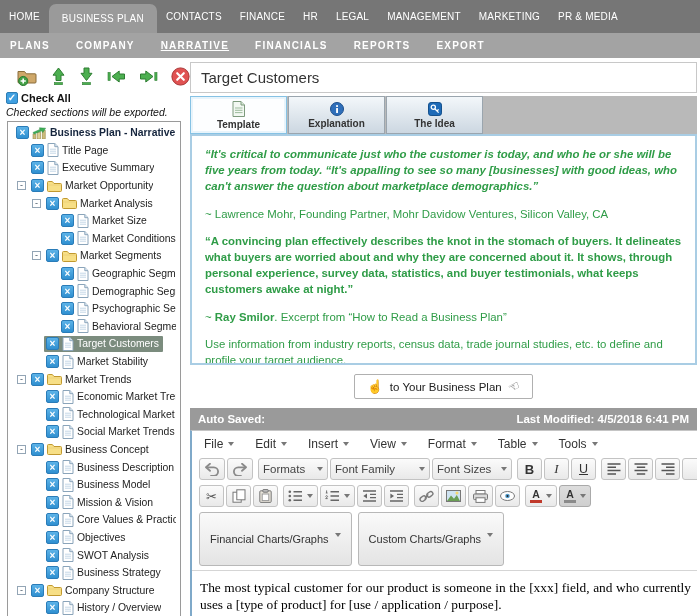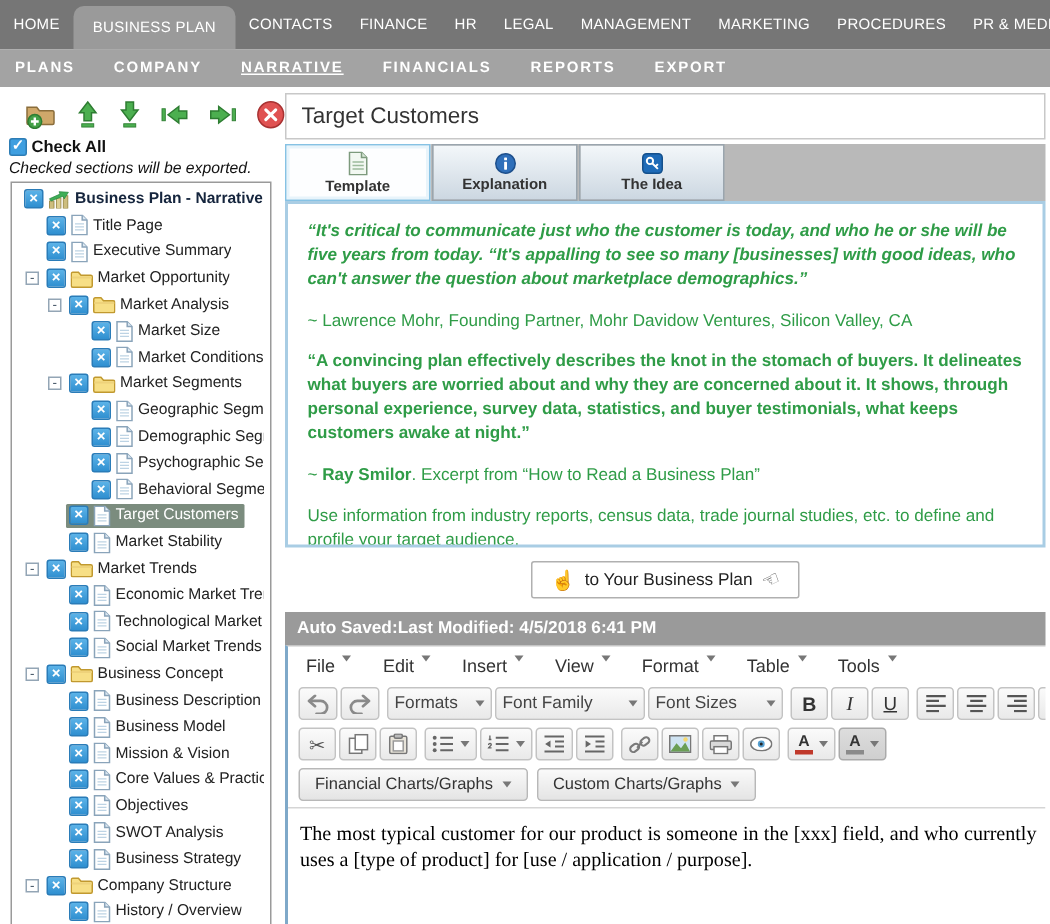--- a/index.html
+++ b/index.html
@@ -49,60 +49,59 @@
   .tpl-p.bold-italic{font-weight:bold;font-style:italic}
   .tpl-p.bold{font-weight:bold}
   .tpl-p .bseg{font-weight:bold}
   
   .add-row{display:flex;justify-content:center;padding:9px 0}
   .add-btn{background:#fff;border:1px solid #b0b0b0;border-radius:2px;font-size:11.5px;color:#222;
     padding:5px 13px;display:inline-flex;gap:6px;align-items:center;cursor:pointer}
   .hand{font-size:13px;color:#555;line-height:1}
   .hand.rot{display:inline-block;transform:rotate(-25deg)}
   .autosave-bar{background:#9a9a9a;color:#fff;font-weight:bold;font-size:11.5px;display:flex;
-    padding:5px 8px;align-items:center}
+    justify-content:space-between;padding:5px 8px;align-items:center}
   
   .editor{border-left:2px solid #7fa9c9;border-top:1px solid #c5c5c5;background:#fff;height:193px;overflow:hidden}
   .menubar{display:flex;gap:21px;padding:6px 0 5px 12px;font-size:12px;color:#333}
-  .menu-item{display:inline-flex;align-items:flex-start;gap:5px;cursor:pointer}
+  .menu-item{display:inline-flex;align-items:center;gap:5px;cursor:pointer}
   .caret{width:0;height:0;border-left:3.5px solid transparent;border-right:3.5px solid transparent;
     border-top:4px solid #777;display:inline-block}
   .tb-row{display:flex;gap:5px;padding:2px 0 3px 7px;align-items:flex-end}
   .btn-group{display:flex;gap:2px}
   .tb-btn{min-width:25px;height:22px;border:1px solid #c3c3c3;border-radius:3px;background:linear-gradient(#fbfbfb,#e9e9e9);
     display:inline-flex;align-items:center;justify-content:center;font-size:12px;color:#555;padding:0 4px;cursor:pointer;gap:4px}
   .tb-btn.dd{justify-content:space-between;color:#444;font-size:11.5px}
   .tb-btn.b{font-weight:bold;font-size:13px;color:#333}
   .tb-btn.i{font-style:italic;font-family:"Liberation Serif",serif;font-size:13px;color:#333}
   .tb-btn.u{text-decoration:underline;font-size:12.5px;color:#333}
   .tb-btn.pressed{background:linear-gradient(#ddd,#cfcfcf);border-color:#aaa}
   .colstack{display:flex;flex-direction:column;align-items:center;gap:1px;line-height:1}
   .colstack .A{font-size:10.5px;font-weight:bold;color:#333}
   .colstack .bar{width:12px;height:3px}
   .glyph{font-size:13px;color:#555;line-height:1}
   .chartbar{display:flex;gap:6px;padding:2px 0 4px 7px}
   .chart-btn{border:1px solid #b8b8b8;border-radius:3px;background:linear-gradient(#fafafa,#e4e4e4);
-    font-size:11px;color:#333;padding:4px 10px;display:inline-flex;align-items:center;gap:6px;cursor:pointer}
+    font-size:11px;color:#333;padding:20px 10px;display:inline-flex;gap:6px;cursor:pointer}
   .doc{border-top:1px solid #d5d5d5;padding:8px 6px 0 8px;font-family:"Liberation Serif",serif;
     font-size:13.4px;color:#000;height:92px}
   .doc p{margin-bottom:11px;text-align:justify;line-height:1.28}
 </style>
 </head>
 <body>
 
 <nav class="topnav" id="topnav">
     <div class="nav-item">HOME</div>
     <div class="nav-item active">BUSINESS PLAN</div>
     <div class="nav-item">CONTACTS</div>
     <div class="nav-item">FINANCE</div>
     <div class="nav-item">HR</div>
     <div class="nav-item">LEGAL</div>
     <div class="nav-item">MANAGEMENT</div>
     <div class="nav-item">MARKETING</div>
-    <div class="nav-item">PROCEDURES</div>
     <div class="nav-item">PR &amp; MEDIA</div>
   </nav>
 <nav class="subnav" id="subnav">
     <div class="sub-item">PLANS</div>
     <div class="sub-item">COMPANY</div>
     <div class="sub-item active">NARRATIVE</div>
     <div class="sub-item">FINANCIALS</div>
     <div class="sub-item">REPORTS</div>
     <div class="sub-item">EXPORT</div>
   </nav>
@@ -640,21 +639,21 @@
           </div>
           <div class="btn-group">
             <button class="tb-btn dd" style="width: 70px;">
               <span>Formats</span>
               <span class="caret"></span>
             </button>
             <button class="tb-btn dd" style="width: 100px;">
               <span>Font Family</span>
               <span class="caret"></span>
             </button>
-            <button class="tb-btn dd" style="width: 90px;">
+            <button class="tb-btn dd" style="width: 80px;">
               <span>Font Sizes</span>
               <span class="caret"></span>
             </button>
           </div>
           <div class="btn-group">
             <button class="tb-btn b">B</button>
             <button class="tb-btn i">I</button>
             <button class="tb-btn u">U</button>
           </div>
           <div class="btn-group">

